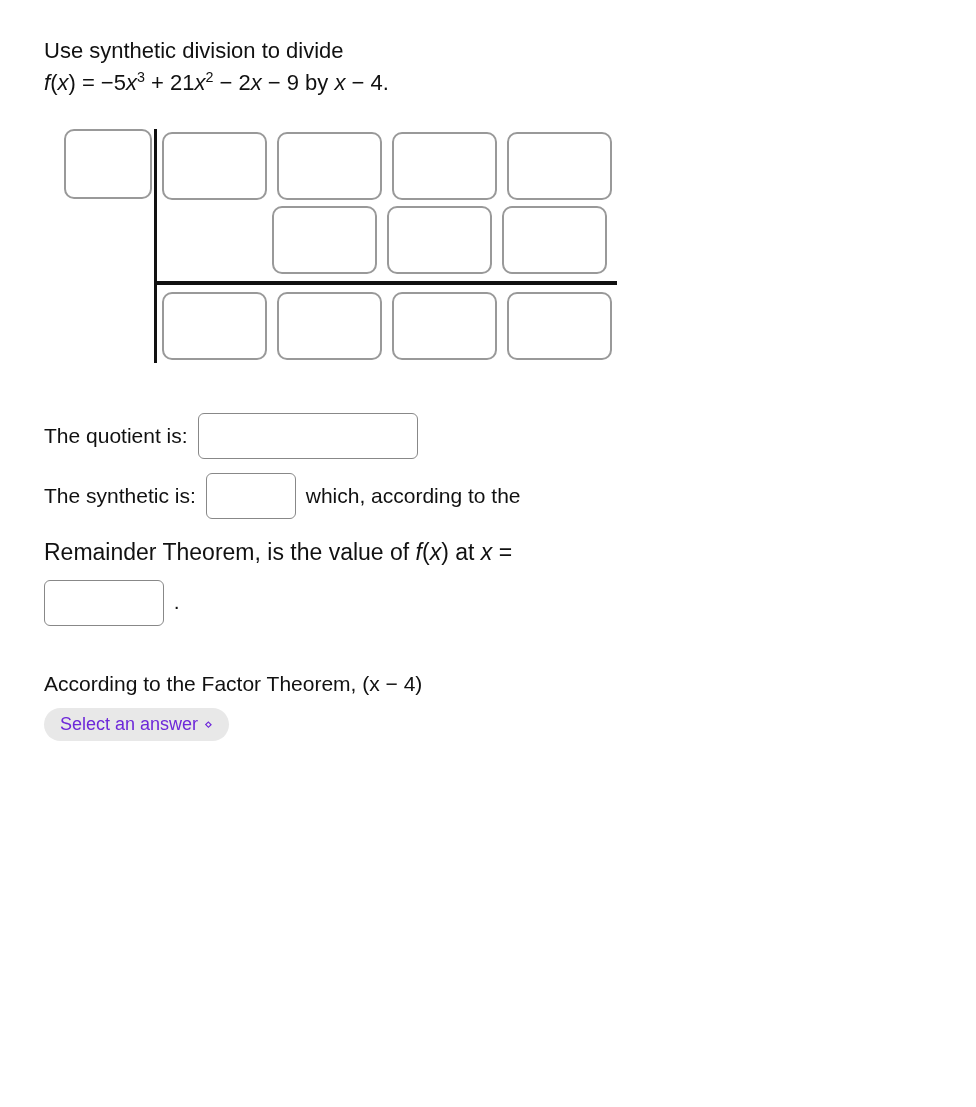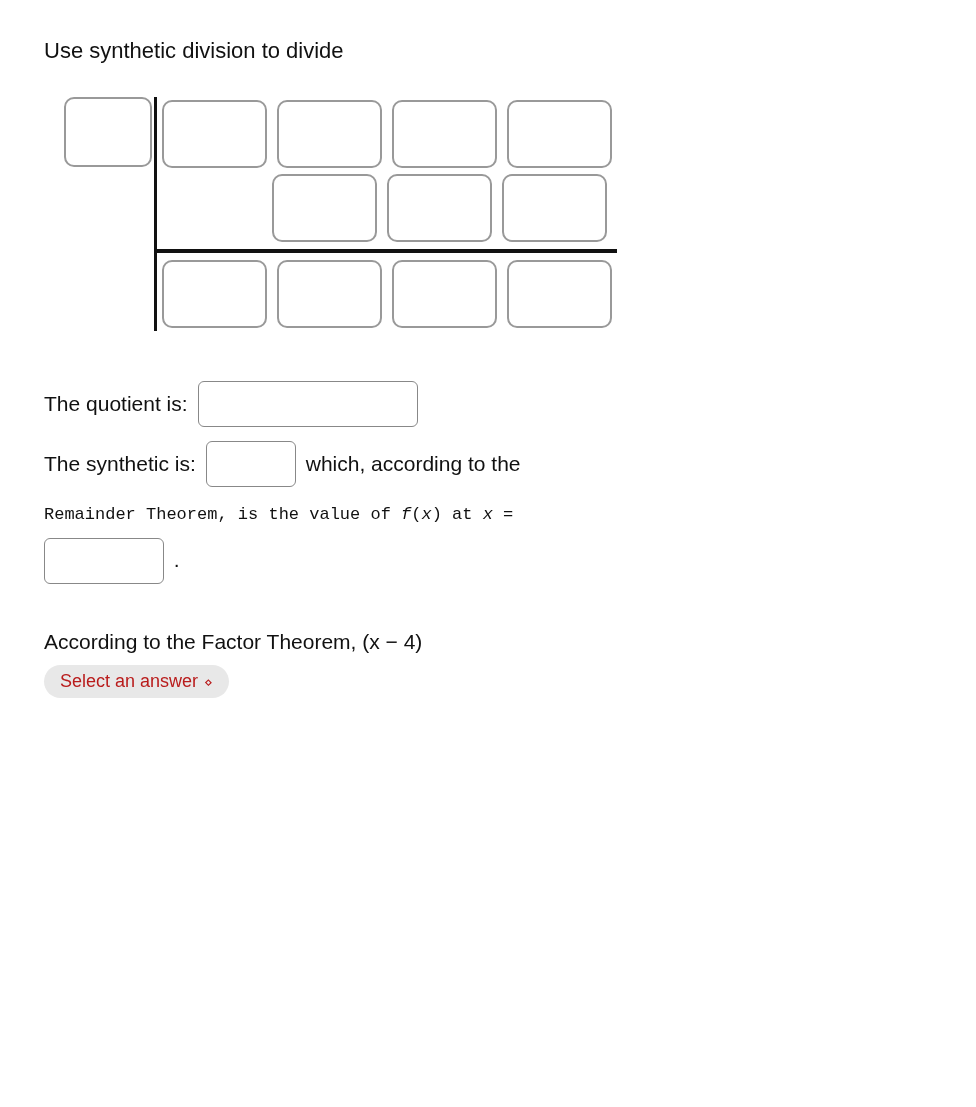--- a/index.html
+++ b/index.html
@@ -129,22 +129,22 @@
       margin-right: 4px;
     }
 
     .inline-text {
       font-size: 21px;
       font-family: Arial, sans-serif;
       text-align: right;
     }
 
     .remainder-line2 {
-      font-family: Liberation Mono, monospace;
-      font-size: 17px;
+      font-family: Liberation Sans, sans-serif;
+      font-size: 23px;
       margin-bottom: 8px;
     }
 
     .factor-section {
       margin-top: 40px;
       font-family: Arial, sans-serif;
       font-size: 21px;
       line-height: 1.7;
     }
 
@@ -157,41 +157,44 @@
     }
 
     .select-answer-btn {
       display: inline-flex;
       align-items: center;
       background: #e8e8e8;
       border: none;
       border-radius: 20px;
       padding: 6px 16px;
       font-size: 18px;
-      color: #b91c1c;
+      color: #6d28d9;
       cursor: pointer;
       margin-right: 10px;
       font-family: Arial, sans-serif;
     }
 
     .select-answer-btn .chevron {
       margin-left: 6px;
       font-size: 14px;
     }
 
     sup {
       font-size: 0.65em;
       vertical-align: super;
     }
   </style>
 </head>
 <body>
 
 <div class="problem-title">
   <span class="line1">Use synthetic division to divide</span>
+  <span>
+    <i>f</i>(<i>x</i>) = −5<i>x</i><sup>3</sup> + 21<i>x</i><sup>2</sup> − 2<i>x</i> − 9 by <i>x</i> − 4.
+  </span>
 </div>
 
 <div class="division-container">
 
   <div class="divisor-box"></div>
 
   <div class="division-right">
 
     <div class="grid-row">
       <div class="grid-cell"></div>

